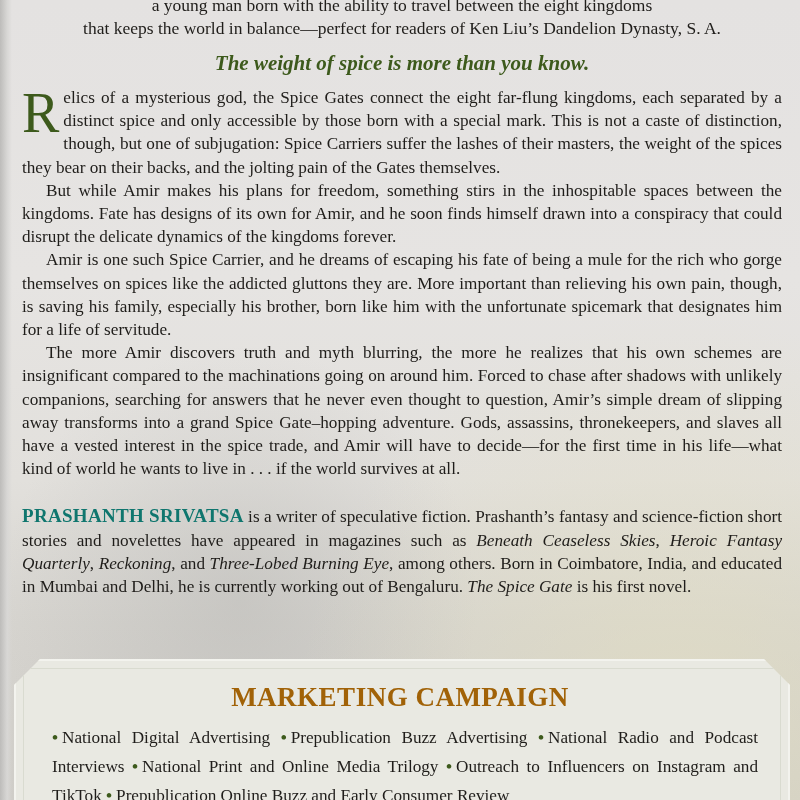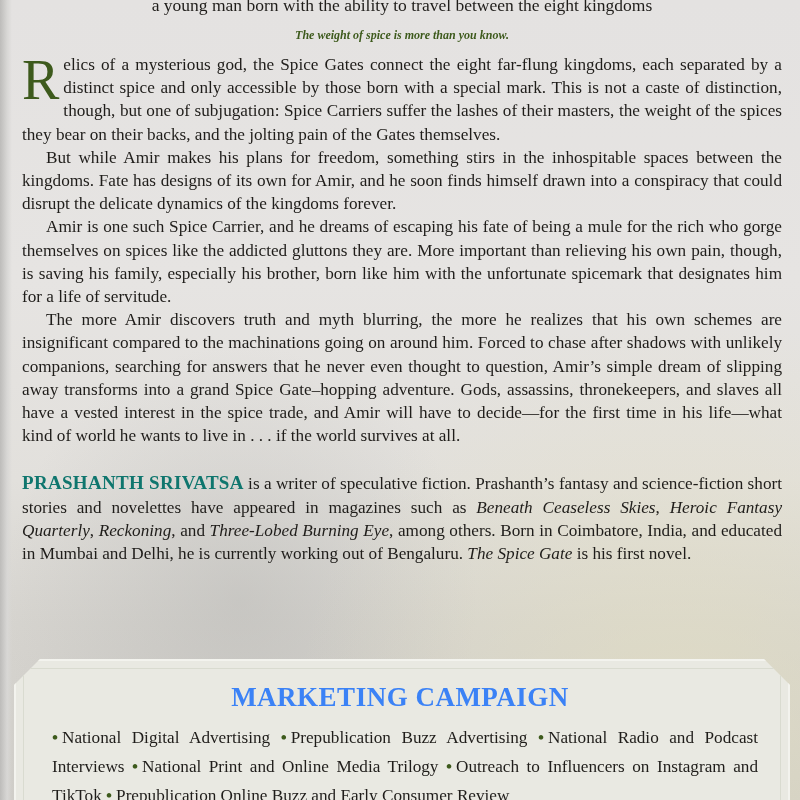--- a/index.html
+++ b/index.html
@@ -35,21 +35,21 @@
       font-size: 17.5px;
       line-height: 23px;
       margin-top: -6px;
     }
     .blurb .line { display: block; white-space: nowrap; }
     .tagline {
       text-align: center;
       color: #3d5a1c;
       font-style: italic;
       font-weight: bold;
-      font-size: 12px;
+      font-size: 21px;
       margin-top: 11px;
       margin-bottom: 10px;
     }
     .body-text {
       font-size: 17.2px;
       line-height: 23.2px;
       text-align: justify;
       margin: 0;
     }
     .body-text p {
@@ -101,21 +101,21 @@
       border-bottom: none;
     }
     .marketing-title {
       position: absolute;
       top: 682px;
       left: 0;
       width: 800px;
       text-align: center;
       font-size: 27px;
       letter-spacing: 0.5px;
-      color: #3b82f6;
+      color: #a16207;
       font-weight: bold;
     }
     .marketing-list {
       position: absolute;
       top: 723px;
       left: 52px;
       width: 706px;
       font-size: 17.2px;
       line-height: 29px;
       text-align: justify;
@@ -129,20 +129,21 @@
   </style>
 </head>
 <body>
 
 <div class="left-edge"></div>
 
 <div class="page">
 
   <div class="blurb">
     <span class="line">a young man born with the ability to travel between the eight kingdoms</span>
+    <span class="line">that keeps the world in balance—perfect for readers of Ken Liu’s Dandelion Dynasty, S. A.</span>
   </div>
 
   <div class="tagline">The weight of spice is more than you know.</div>
 
   <div class="body-text">
     <p class="first"><span class="dropcap">R</span><span>elics of a mysterious god, the Spice Gates connect the eight far-flung kingdoms, each separated by a distinct spice and only accessible by those born with a special mark. This is not a caste of distinction, though, but one of subjugation: Spice Carriers suffer the lashes of their masters, the weight of the spices they bear on their backs, and the jolting pain of the Gates themselves.</span></p>
     <p>But while Amir makes his plans for freedom, something stirs in the inhospitable spaces between the kingdoms. Fate has designs of its own for Amir, and he soon finds himself drawn into a conspiracy that could disrupt the delicate dynamics of the kingdoms forever.</p>
     <p>Amir is one such Spice Carrier, and he dreams of escaping his fate of being a mule for the rich who gorge themselves on spices like the addicted gluttons they are. More important than relieving his own pain, though, is saving his family, especially his brother, born like him with the unfortunate spicemark that designates him for a life of servitude.</p>
     <p>The more Amir discovers truth and myth blurring, the more he realizes that his own schemes are insignificant compared to the machinations going on around him. Forced to chase after shadows with unlikely companions, searching for answers that he never even thought to question, Amir’s simple dream of slipping away transforms into a grand Spice Gate–hopping adventure. Gods, assassins, thronekeepers, and slaves all have a vested interest in the spice trade, and Amir will have to decide—for the first time in his life—what kind of world he wants to live in . . . if the world survives at all.</p>
   </div>

